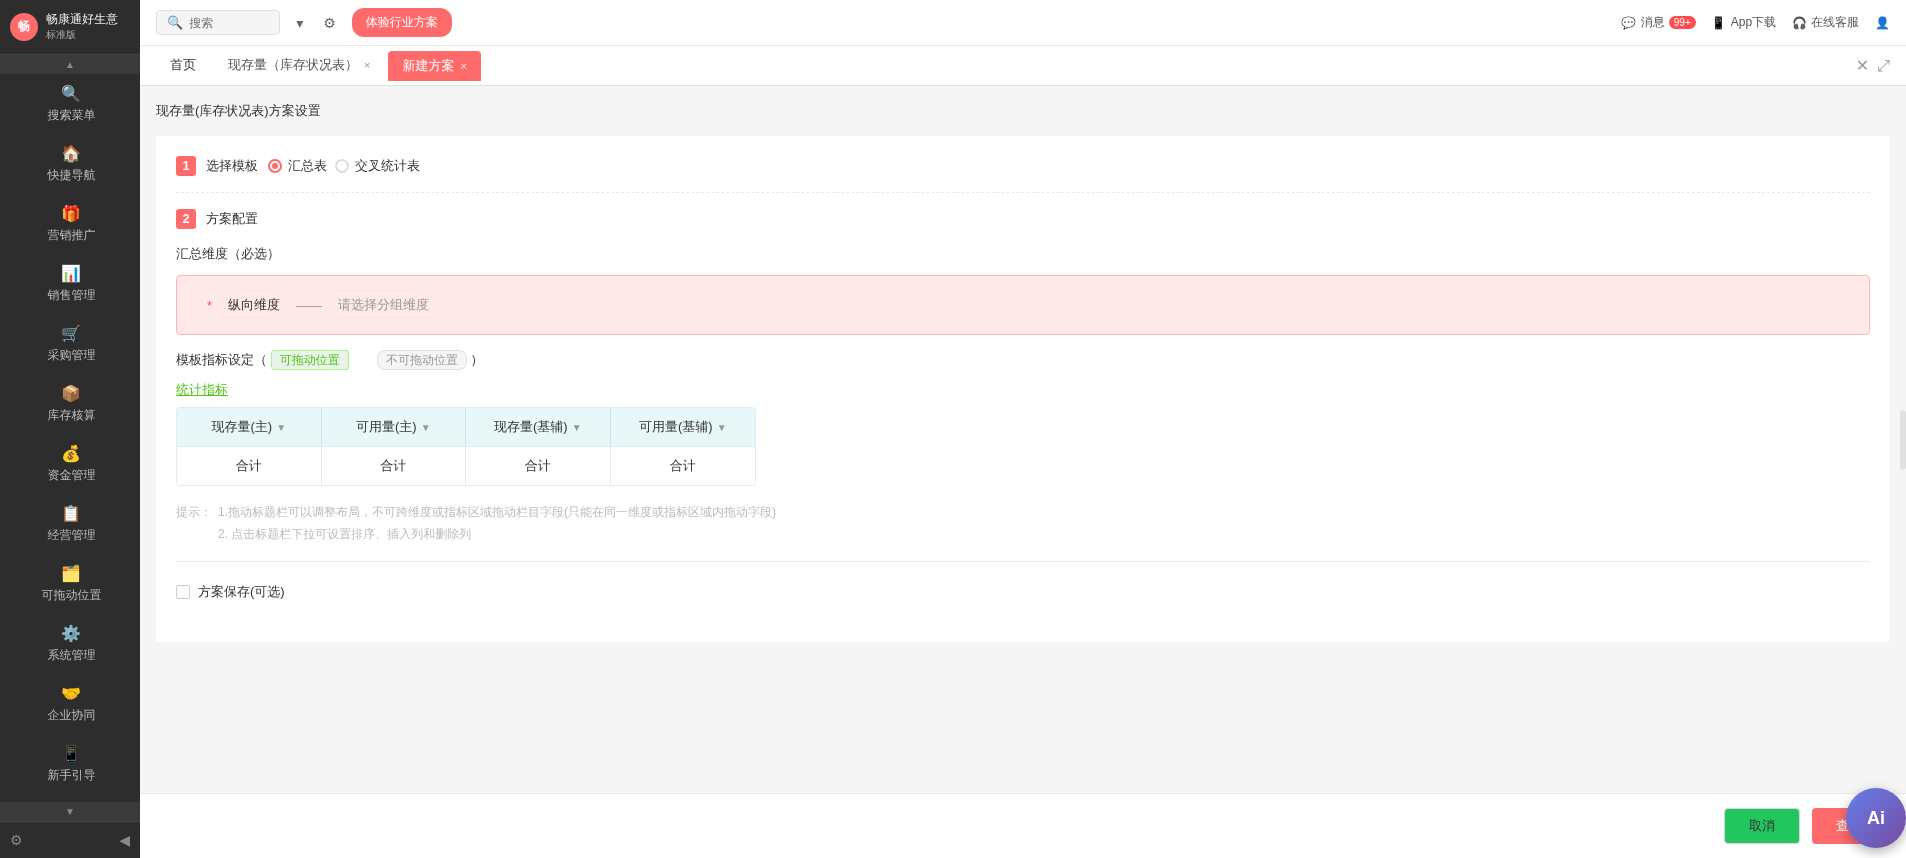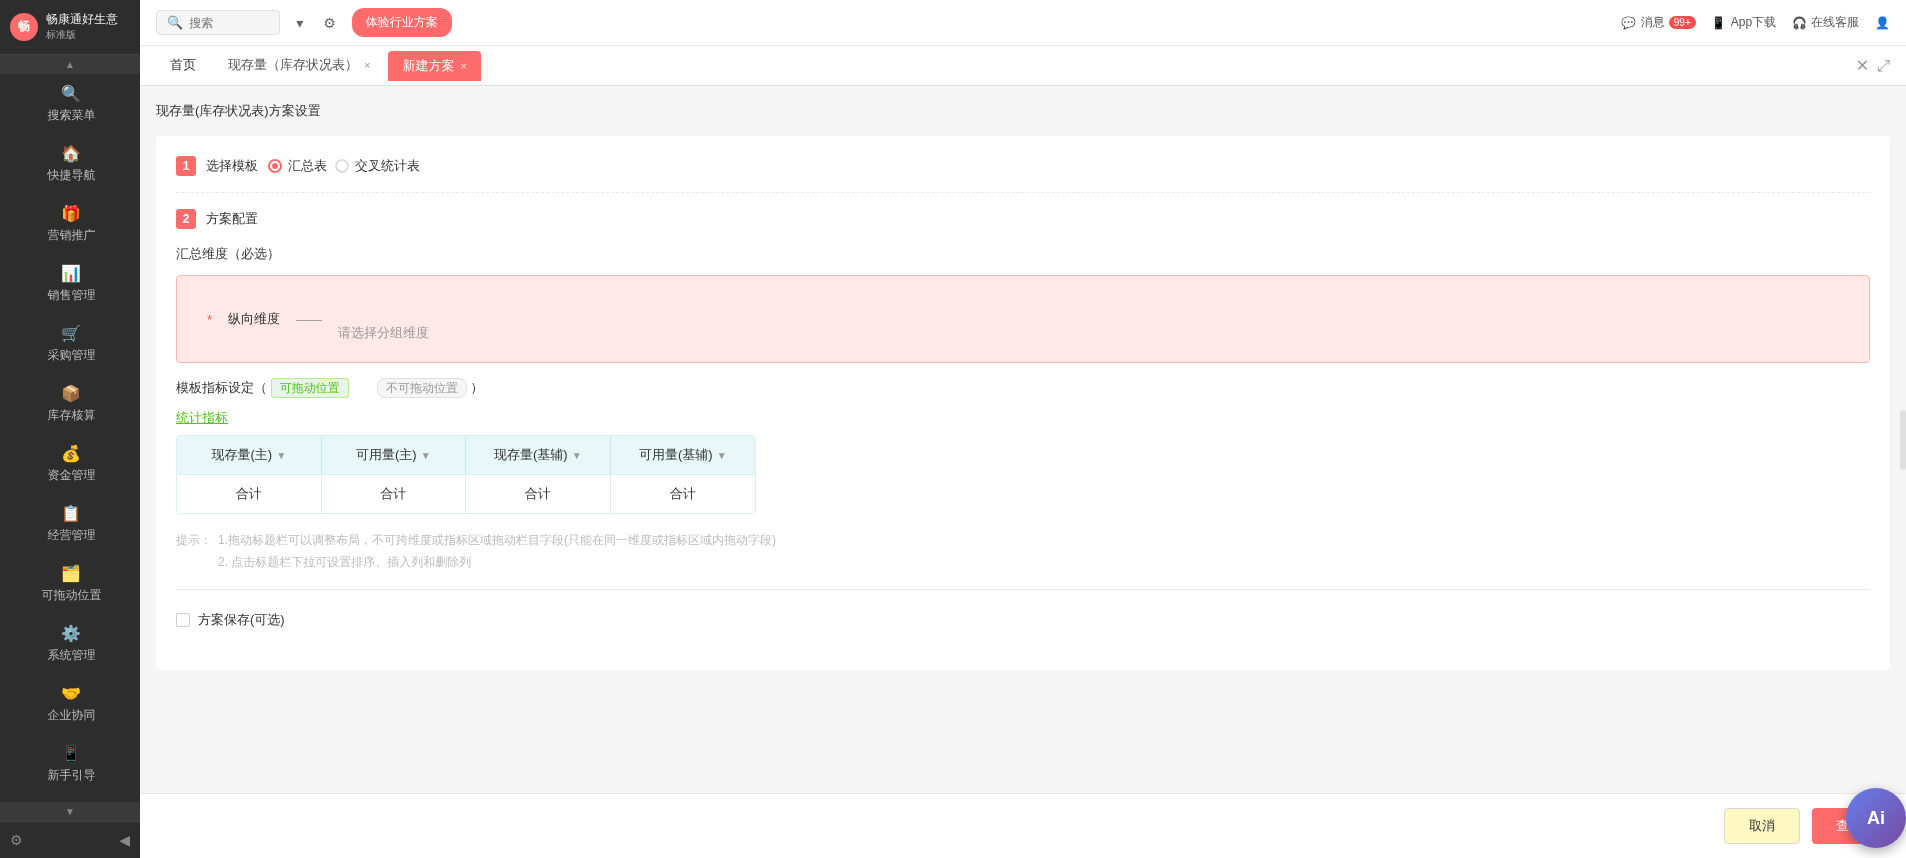--- a/index.html
+++ b/index.html
@@ -226,21 +226,21 @@
       border-radius: 4px;
       padding: 20px 30px;
       margin-bottom: 16px;
     }
     .dimension-row {
       display: flex; align-items: center; gap: 16px;
     }
     .dimension-required { color: #ff4d4f; font-size: 13px; }
     .dimension-label { font-size: 13px; color: #333; }
     .dimension-dash { color: #999; }
-    .dimension-placeholder { color: #999; font-size: 13px; margin-top: 28px; }
+    .dimension-placeholder { color: #999; font-size: 13px; }
 
     
     .indicator-label-row {
       display: flex; align-items: center; gap: 10px; margin-bottom: 12px;
     }
     .indicator-title { font-size: 13px; color: #333; }
     .draggable-badge {
       background: #e8f4e8;
       color: #52c41a;
       border: 1px solid #b7eb8f;
@@ -317,21 +317,21 @@
     .footer-bar {
       background: #fff;
       border-top: 1px solid #e8e8e8;
       padding: 14px 20px;
       display: flex;
       justify-content: flex-end;
       gap: 12px;
       flex-shrink: 0;
     }
     .btn-cancel {
-      background: #fef9c3;
+      background: #22c55e;
       border: 1px solid #d9d9d9;
       border-radius: 4px;
       padding: 8px 24px;
       font-size: 13px;
       color: #333;
       cursor: pointer;
     }
     .btn-query {
       background: #ff6b6b;
       border: none;

